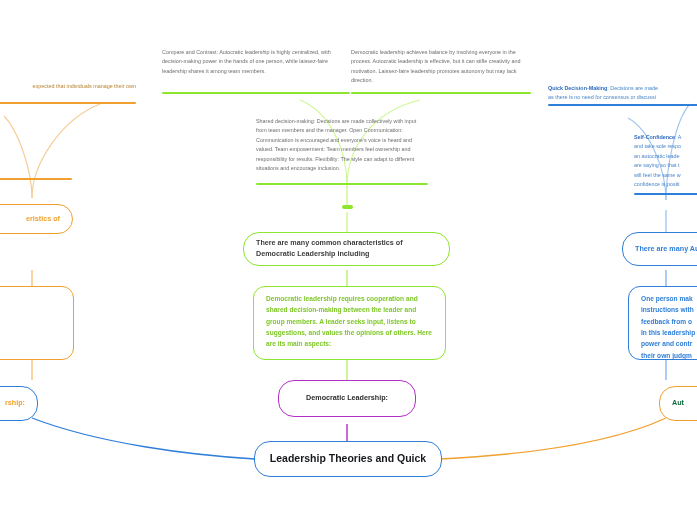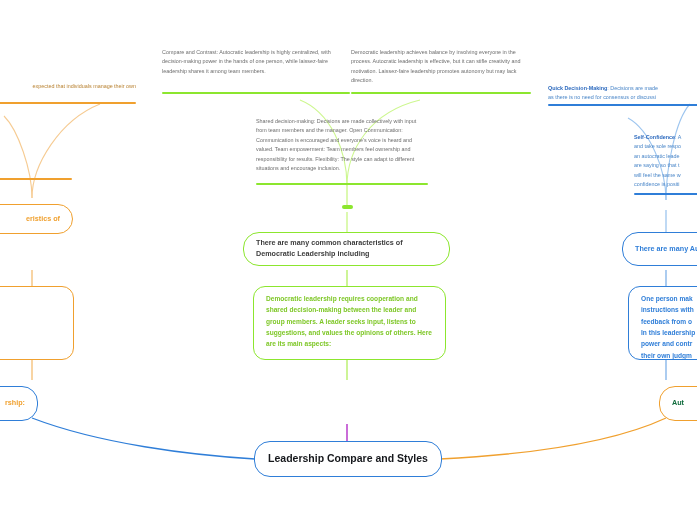--- a/index.html
+++ b/index.html
@@ -122,23 +122,26 @@
   <div class="toggle" style="left:342px;top:205px;background:#8ce62e;"></div>
 
   <div class="node n-green n-greenhead" style="left:243px;top:232px;width:207px;height:34px;">
     <span class="label">There are many common characteristics of Democratic Leadership including</span>
   </div>
 
   <div class="node n-green para" style="left:253px;top:286px;width:193px;height:74px;">
     <span class="label">Democratic leadership requires cooperation and shared decision-making between the leader and group members. A leader seeks input, listens to suggestions, and values the opinions of others. Here are its main aspects:</span>
   </div>
 
+  <div class="node n-purple" style="left:278px;top:380px;width:138px;height:37px;justify-content:center;">
+    <span class="label">Democratic Leadership:</span>
+  </div>
 
   <div class="node n-root" style="left:254px;top:441px;width:188px;height:36px;justify-content:center;">
-    <span class="label">Leadership Compare and Styles</span>
+    <span class="label">Leadership Theories and Quick</span>
   </div>
 
   <div class="node n-blue" style="left:622px;top:232px;width:200px;height:34px;">
     <span class="label" style="white-space:pre-line;">There are many                       Autocratic  leade</span>
   </div>
 
   <div class="node n-blue para" style="left:628px;top:286px;width:190px;height:74px;">
     <span class="label" style="white-space:pre-line;">One person mak
 instructions with
 feedback from o

